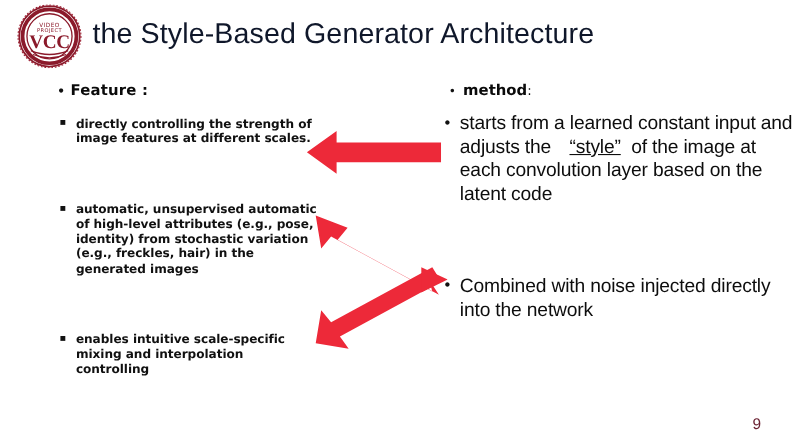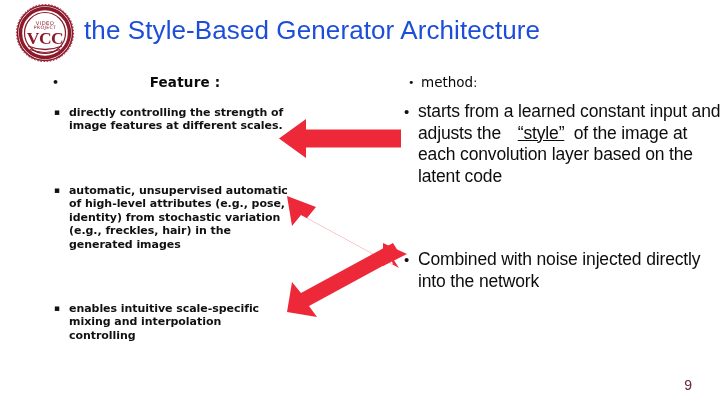--- a/index.html
+++ b/index.html
@@ -27,21 +27,21 @@
     height: 58px;
   }
   #title {
     position: absolute;
     left: 84px;
     top: 14px;
     width: 610px;
     font-family: "Liberation Sans", "DejaVu Sans", sans-serif;
     font-size: 26px;
     line-height: 32px;
-    color: #1d4ed8;
+    color: #0f172a;
     letter-spacing: 0.1px;
     white-space: nowrap;
   }
 
   
   #left-col {
     position: absolute;
     left: 52px;
     top: 74px;
     width: 240px;
@@ -75,21 +75,21 @@
     font-weight: bold;
     color: #0a0a0a;
     line-height: 17px;
     letter-spacing: 0.2px;
   }
   .hdr-left .bullet {
     font-size: 11px;
     line-height: 17px;
     top: 0px;
   }
-  .hdr-left .btext { margin-left: 26px; text-align: center; }
+  .hdr-left .btext { margin-left: 12px; }
 
   .sub-left {
     font-family: "DejaVu Sans", sans-serif;
     font-size: 11px;
     line-height: 13.4px;
     color: #111111;
     letter-spacing: -0.05px;
   }
   .sub-left .bullet {
     font-size: 9px;
@@ -109,21 +109,21 @@
     font-size: 13.5px;
     color: #0a0a0a;
     line-height: 17px;
   }
   .hdr-right .bullet {
     font-size: 11px;
     line-height: 17px;
     top: 0;
   }
   .hdr-right .btext { margin-left: 13px; }
-  .hdr-right b { font-weight: normal; text-align: right; }
+  .hdr-right b { font-weight: bold; text-align: right; }
   .hdr-right .colon { font-weight: normal; font-size: 12px; }
 
   .body-right {
     font-family: "Liberation Sans", "DejaVu Sans", sans-serif;
     font-size: 17.5px;
     line-height: 21.5px;
     color: #0d0d0d;
     letter-spacing: -0.15px;
   }
   .body-right .bullet {

